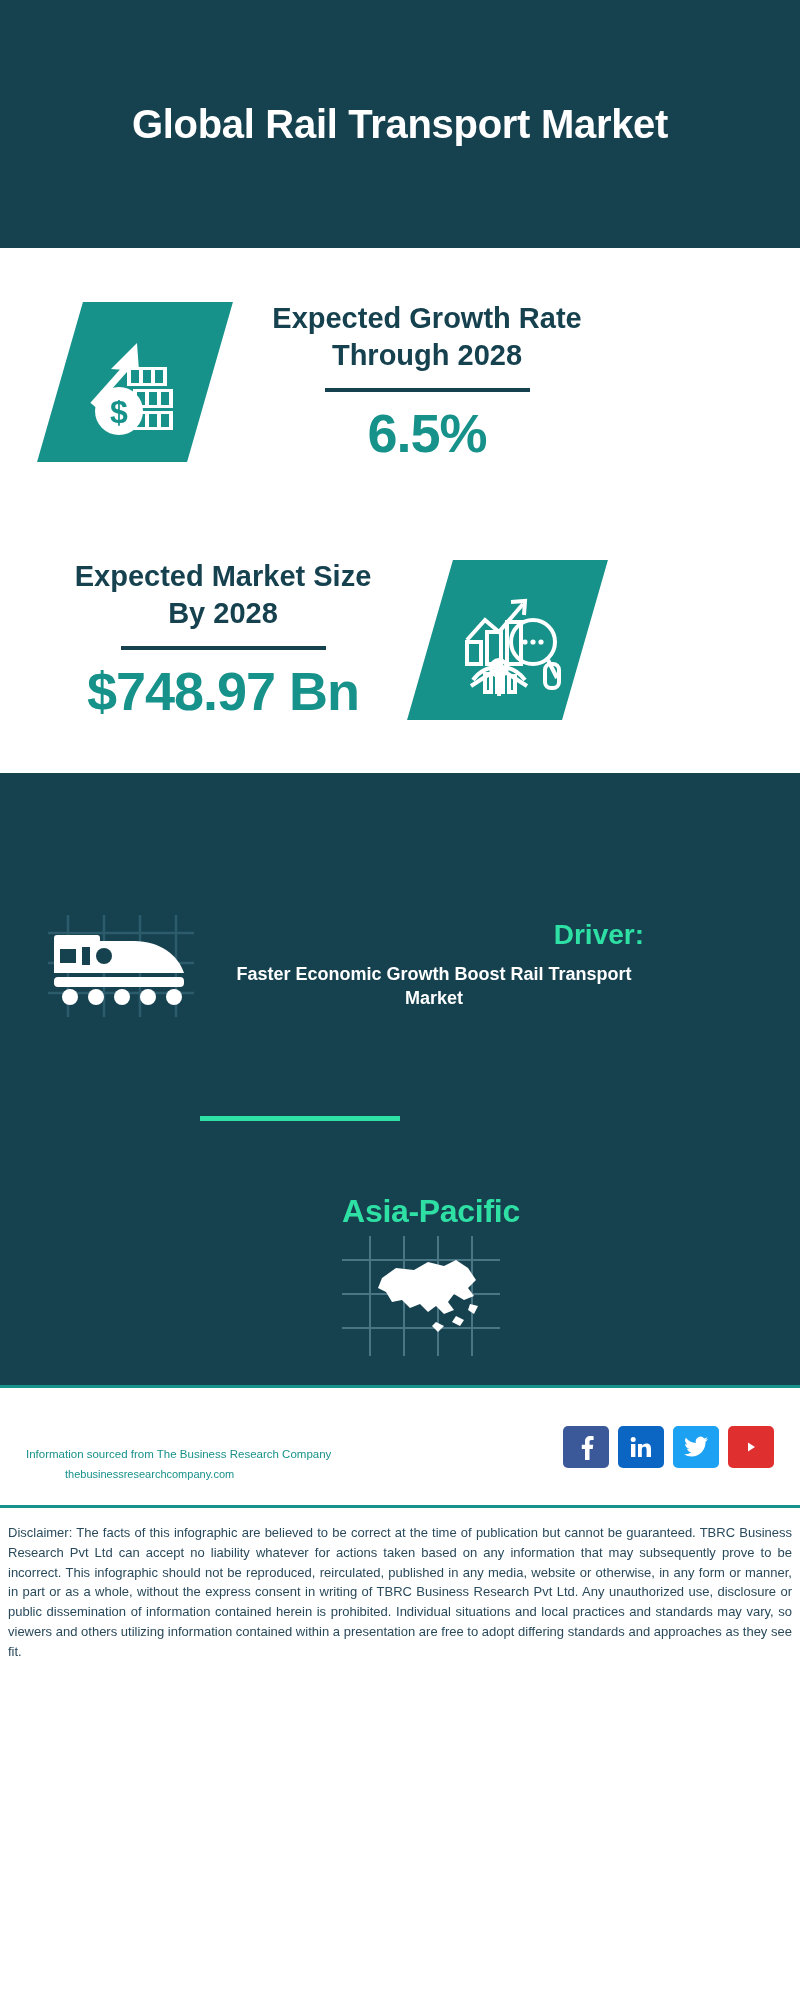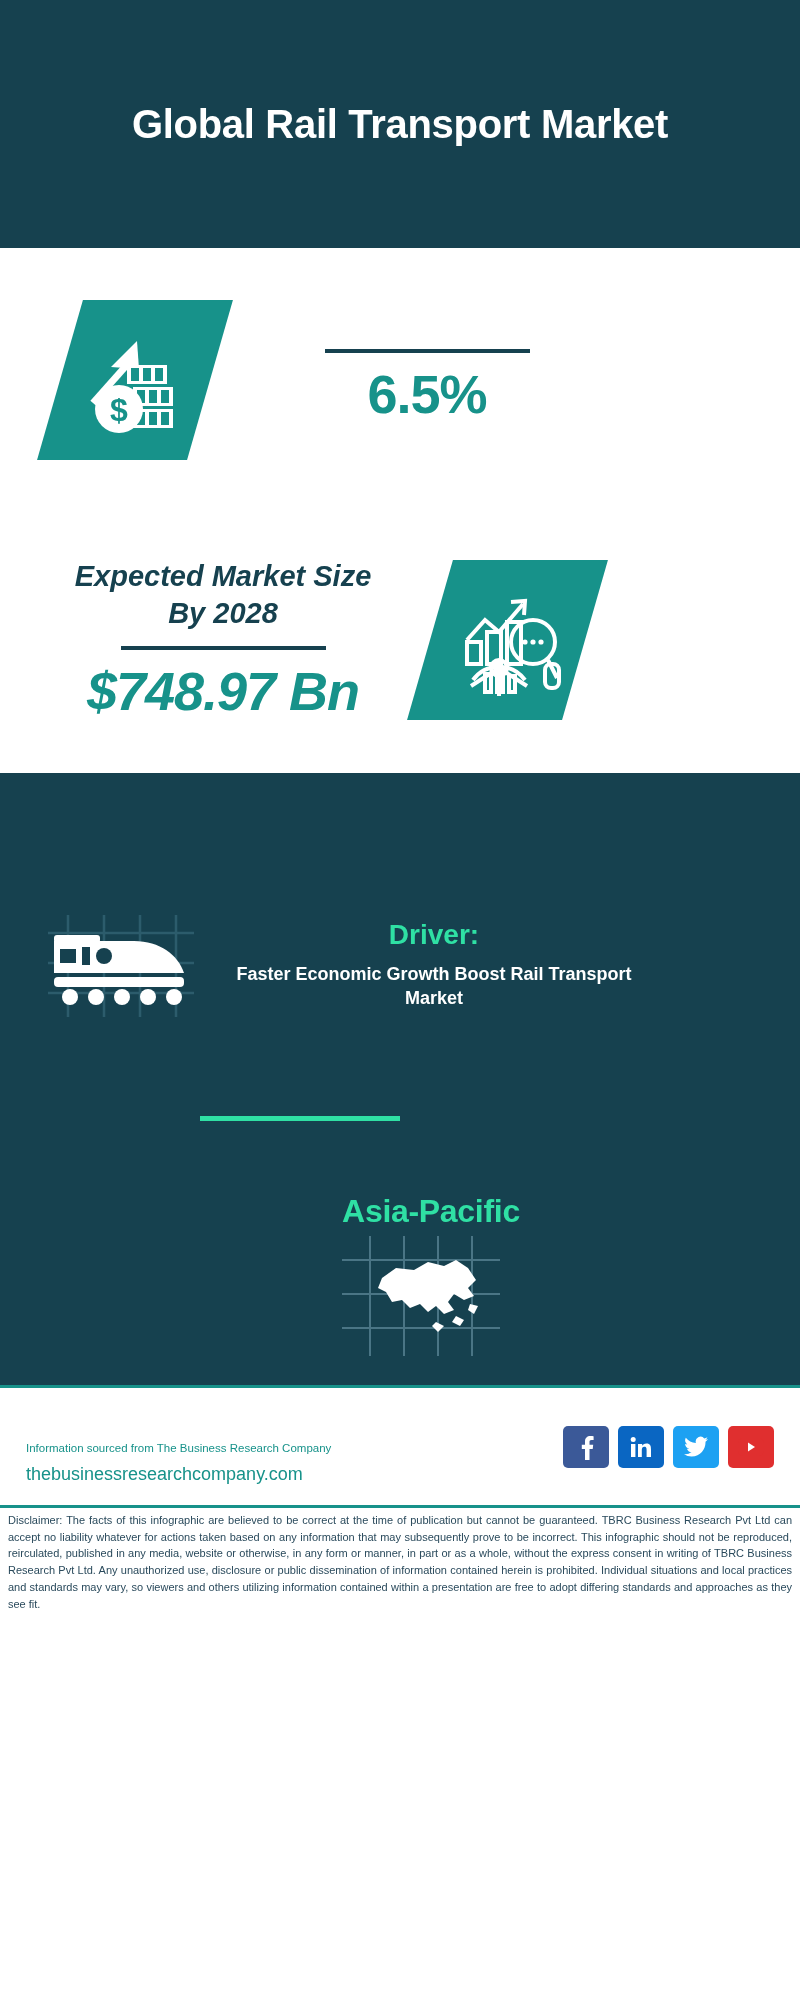--- a/index.html
+++ b/index.html
@@ -67,21 +67,21 @@
     letter-spacing:-1px;
   }
 
   
   .row1 { top:52px; left:0; }
   .row1 .para { width:150px; height:160px; margin-left:60px; }
   .row1 .stat-text { margin-left:52px; width:330px; }
 
   
   .row2 { top:310px; left:0; }
-  .row2 .stat-text { margin-left:58px; width:330px;font-style:italic; }
+  .row2 .stat-text { margin-left:58px; width:330px; }
   .row2 .para { width:155px; height:160px; margin-left:42px; }
 
   
   .lower {
     position:relative;
     background:#16414f;
     height:612px;
     overflow:hidden;
   }
   .skyline { position:absolute; top:-72px; left:0; width:800px; height:110px; }
@@ -91,20 +91,21 @@
     top:132px; left:0; width:100%;
     display:flex; align-items:center;
   }
   .train-icon { margin-left:38px; width:160px; height:120px; }
   .driver-text { margin-left:26px; width:420px; text-align:center; }
   .driver-label {
     color:#2fe0a4;
     font-size:28px;
     font-weight:bold;
     margin-bottom:12px;
+    text-align:right;
   }
   .driver-body {
     color:#ffffff;
     font-size:18px;
     font-weight:bold;
     line-height:1.33;
   }
 
   .mint-rule {
     position:absolute;
@@ -140,35 +141,35 @@
     position:relative;
     background:#ffffff;
     height:120px;
     border-top:3px solid #17928a;
     display:flex;
     align-items:center;
     padding:0 26px;
   }
   .source { flex:1; }
   .source-line1 { color:#17928a; font-size:11.5px; line-height:1.9;margin-top:34px; }
-  .source-line2 { color:#17928a; font-size:18px; line-height:1.6; }
+  .source-line2 { color:#17928a; font-size:11px; line-height:1.6;margin-left:39px; }
   .socials { display:flex; gap:9px; align-items:center; }
   .soc {
     width:46px; height:42px;
     border-radius:5px;
     display:flex; align-items:center; justify-content:center;
   }
   .soc svg { display:block; }
 
   .disclaimer {
     background:#ffffff;
     border-top:3px solid #17928a;
-    padding:4px 8px 0 8px;
+    padding:15px 8px 0 8px;
     color:#2a4a5c;
-    font-size:11px;
+    font-size:13px;
     line-height:1.52;
     text-align:justify;
   }
 </style>
 </head>
 <body>
 
 <div class="header">
   <div class="header-title">Global Rail Transport Market</div>
 </div>
@@ -193,20 +194,21 @@
         <rect x="52" y="84" width="40" height="19" fill="#fff"></rect>
         <rect x="56" y="87" width="32" height="13" fill="#17928a"></rect>
         <rect x="64" y="84" width="4" height="19" fill="#fff"></rect>
         <rect x="76" y="84" width="4" height="19" fill="#fff"></rect>
 
         <circle cx="38" cy="84" r="24" fill="#fff"></circle>
         <text x="38" y="96" font-family="Liberation Sans, sans-serif" font-size="32" font-weight="bold" fill="#17928a" text-anchor="middle">$</text>
       </svg>
     </div>
     <div class="stat-text">
+      <div class="stat-head">Expected Growth Rate Through 2028</div>
       <div class="rule"></div>
       <div class="stat-value">6.5%</div>
     </div>
   </div>
 
   <div class="stat-row row2">
     <div class="stat-text">
       <div class="stat-head">Expected Market Size By 2028</div>
       <div class="rule"></div>
       <div class="stat-value">$748.97 Bn</div>

